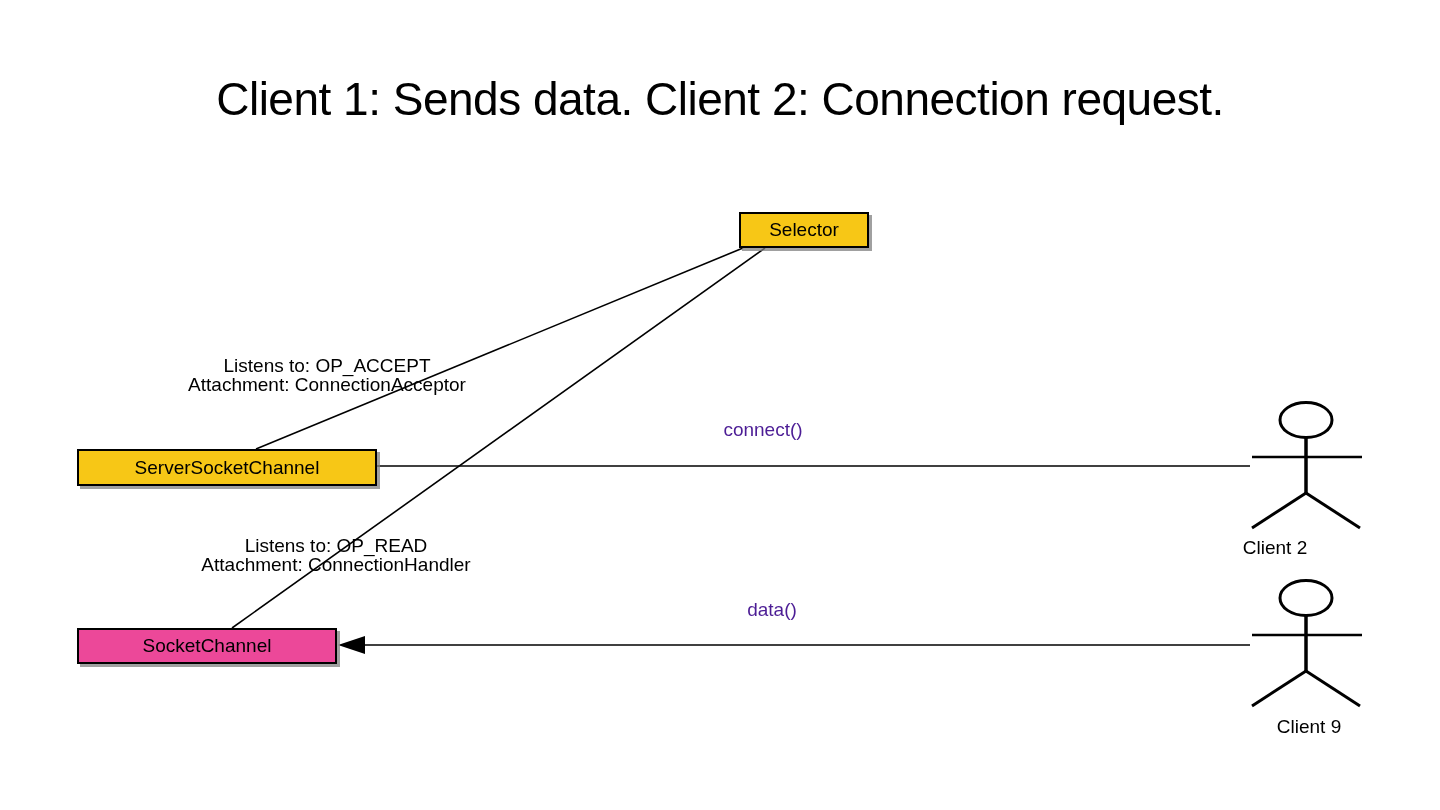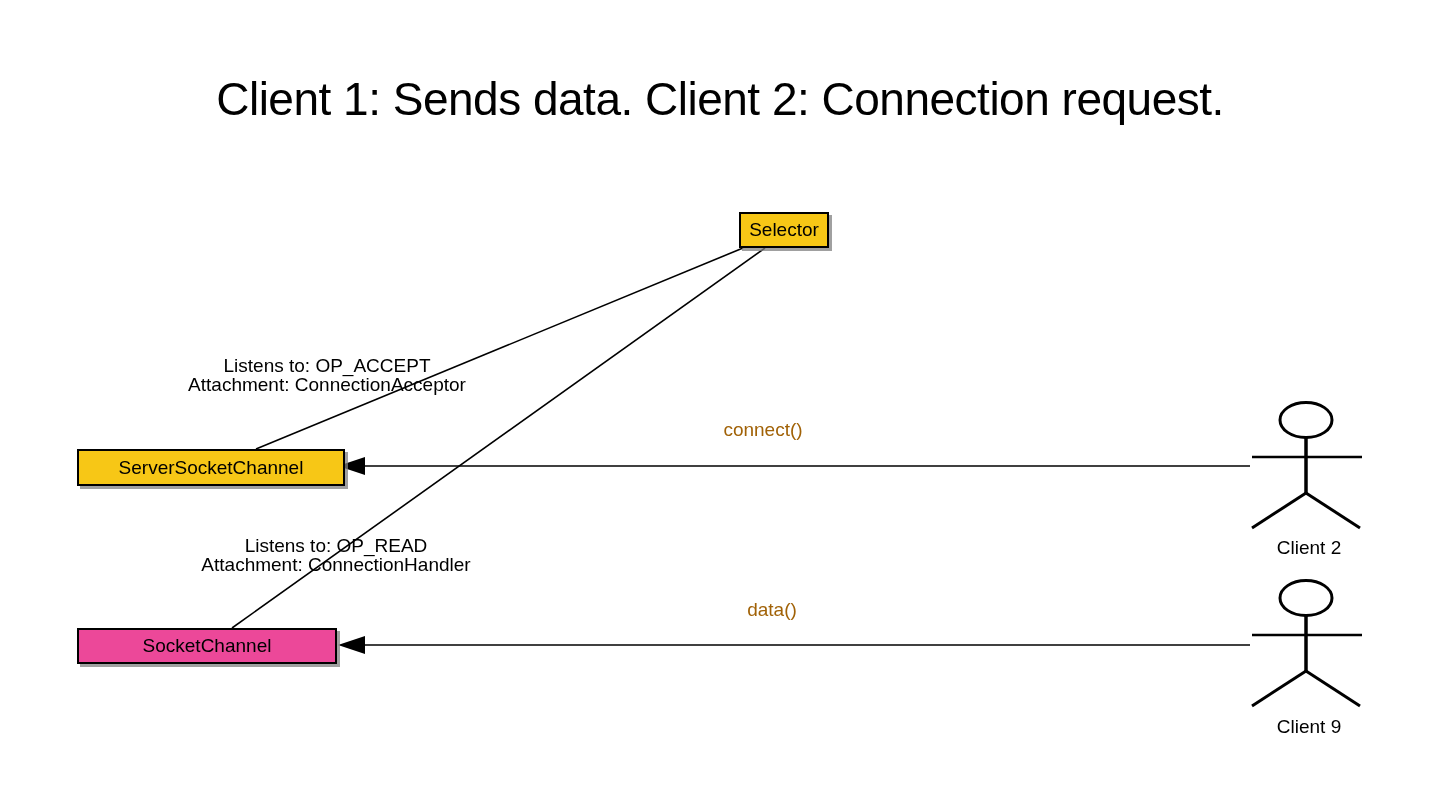--- a/index.html
+++ b/index.html
@@ -40,53 +40,53 @@
     border: 2px solid #000000;
     box-shadow: 3px 3px 0 rgba(128,128,128,0.75);
     display: flex;
     align-items: center;
     justify-content: center;
     font-size: 19px;
     color: #000000;
     box-sizing: border-box;
     white-space: nowrap;
   }
-  #node-selector        { left: 739px; top: 212px; width: 90px; height: 36px; }
-  #node-server-socket   { left: 77px;  top: 449px; width: 268px; height: 37px; }
+  #node-selector        { left: 739px; top: 212px; width: 130px; height: 36px; }
+  #node-server-socket   { left: 77px;  top: 449px; width: 300px; height: 37px; }
   #node-socket          { left: 77px;  top: 628px; width: 260px; height: 36px; }
   .annotation {
     position: absolute;
     width: 400px;
     text-align: center;
     font-size: 19px;
     line-height: 19px;
     color: #000000;
     white-space: nowrap;
   }
   #annotation-accept { left: 127px; top: 356px; }
   #annotation-read   { left: 136px; top: 536px; }
   .message-label {
     position: absolute;
     width: 200px;
     text-align: center;
     font-size: 19px;
-    color: #a16207;
+    color: #4c1d95;
     white-space: nowrap;
   }
   #label-connect { left: 663px; top: 419px; }
   #label-write   { left: 672px; top: 599px; }
   .actor-label {
     position: absolute;
     width: 150px;
     text-align: center;
     font-size: 19px;
     color: #000000;
     white-space: nowrap;
   }
-  #label-client2 { left: 1234px; top: 537px; }
+  #label-client2 { left: 1200px; top: 537px; }
   #label-client1 { left: 1234px; top: 716px; }
 </style>
 </head>
 <body>
 
 <div id="slide">
 
   <div id="title">Client 1: Sends data. Client 2: Connection request.</div>
 
   <svg id="diagram-svg" viewBox="0 0 1440 810" xmlns="http://www.w3.org/2000/svg">

